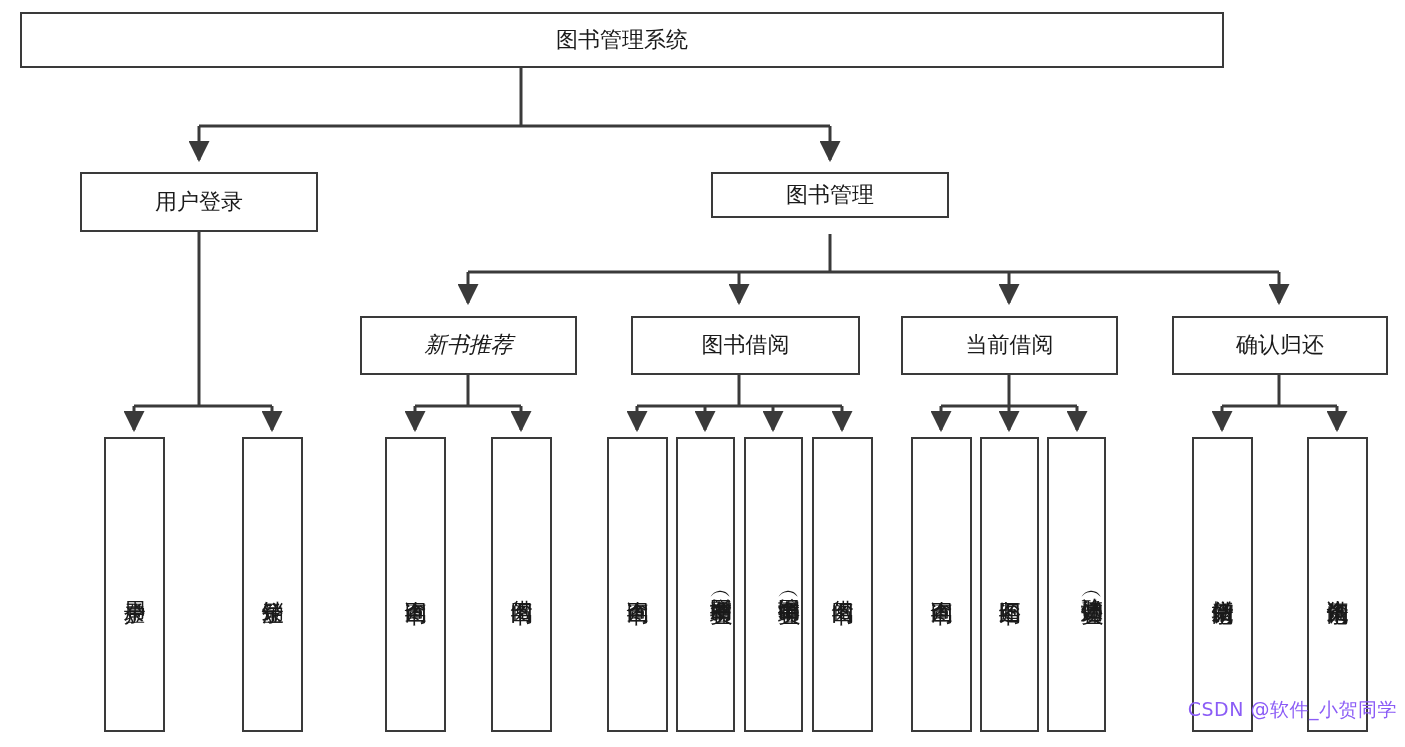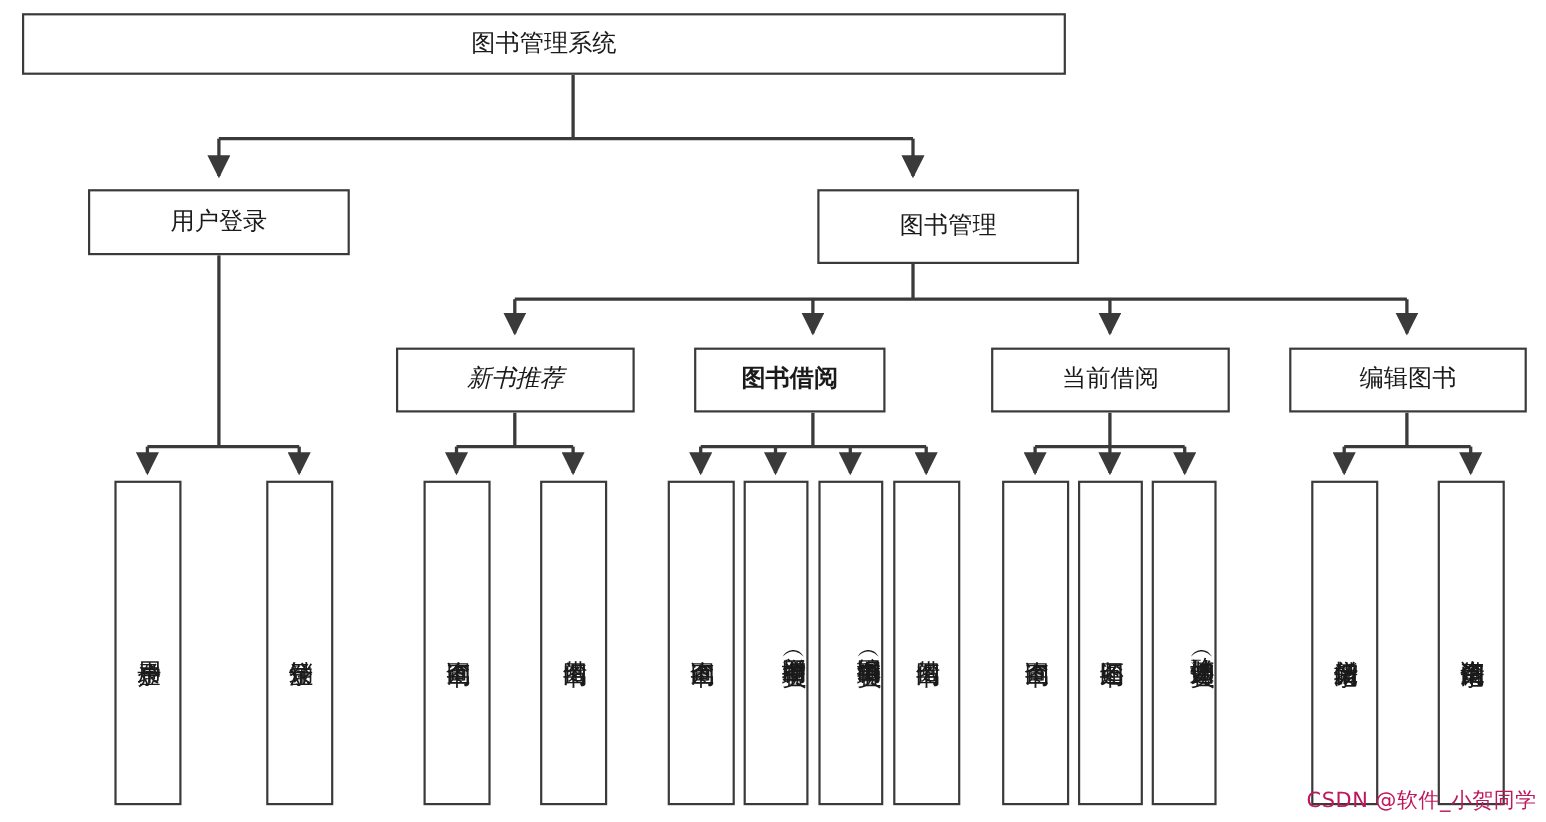--- a/index.html
+++ b/index.html
@@ -47,23 +47,23 @@
     padding-bottom: 6px;
     align-items: flex-start;
     justify-content: center;
   }
   .node.v.mid {
     align-items: center;
   }
   .watermark {
     position: absolute;
     right: 8px;
-    bottom: 6px;
+    bottom: 24px;
     font-size: 19px;
-    color: #be185d;
+    color: #8b5cf6;
     white-space: nowrap;
     letter-spacing: 0.5px;
   }
 </style>
 </head>
 <body>
 
 <div id="canvas">
 
   <svg id="wires" viewBox="0 0 1405 747" xmlns="http://www.w3.org/2000/svg">
@@ -109,29 +109,29 @@
       <path d="M 1009 406 L 1009 430" marker-end="url(#arrow)"></path>
       <path d="M 1077 406 L 1077 430" marker-end="url(#arrow)"></path>
 
       <path d="M 1279 375 L 1279 406"></path>
       <path d="M 1222 406 L 1337 406"></path>
       <path d="M 1222 406 L 1222 430" marker-end="url(#arrow)"></path>
       <path d="M 1337 406 L 1337 430" marker-end="url(#arrow)"></path>
     </g>
   </svg>
 
-  <div class="node h" style="left:20px; top:12px; width:949px; height:56px;text-align:center;">图书管理系统</div>
+  <div class="node h" style="left:20px; top:12px; width:1204px; height:56px;text-align:center;">图书管理系统</div>
 
   <div class="node h" style="left:80px; top:172px; width:238px; height:60px;">用户登录</div>
-  <div class="node h" style="left:743px; top:172px; width:238px; height:68px;">图书管理</div>
+  <div class="node h" style="left:711px; top:172px; width:238px; height:46px;">图书管理</div>
 
   <div class="node h" style="left:360px; top:316px; width:217px; height:59px;font-style:italic;">新书推荐</div>
-  <div class="node h" style="left:631px; top:316px; width:174px; height:59px;font-weight:bold;">图书借阅</div>
+  <div class="node h" style="left:631px; top:316px; width:229px; height:59px;">图书借阅</div>
   <div class="node h" style="left:901px; top:316px; width:217px; height:59px;text-align:right;">当前借阅</div>
-  <div class="node h" style="left:1172px; top:316px; width:216px; height:59px;">编辑图书</div>
+  <div class="node h" style="left:1172px; top:316px; width:216px; height:59px;">确认归还</div>
 
   <div class="node v mid" style="left:104px; top:437px; width:61px; height:295px;">用户登录</div>
   <div class="node v mid" style="left:242px; top:437px; width:61px; height:295px;">注销登录</div>
 
   <div class="node v mid" style="left:385px; top:437px; width:61px; height:295px;">查询图书</div>
   <div class="node v mid" style="left:491px; top:437px; width:61px; height:295px;">借阅图书</div>
 
   <div class="node v mid" style="left:607px; top:437px; width:61px; height:295px;">查询图书</div>
   <div class="node v" style="left:676px; top:437px; width:59px; height:295px;">新增图书（管理员）</div>
   <div class="node v" style="left:744px; top:437px; width:59px; height:295px;">编辑图书（管理员）</div>

